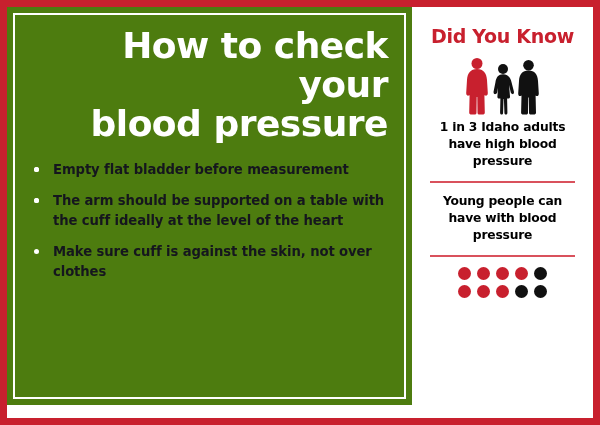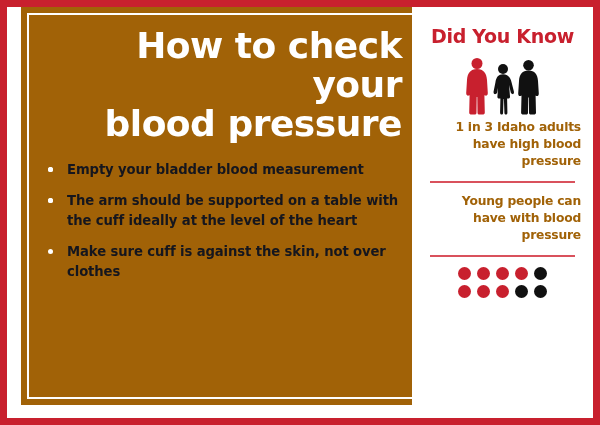--- a/index.html
+++ b/index.html
@@ -18,25 +18,25 @@
     height: 425px;
     box-sizing: border-box;
     background: #ffffff;
     border: 7px solid #C8202E;
     overflow: hidden;
   }
 
   
   .red-panel {
     position: absolute;
-    left: 14px;
+    left: 0;
     top: 0;
     width: 405px;
     height: 398px;
-    background: #a16207;
+    background: #4d7c0f;
     box-sizing: border-box;
     padding: 6px;
   }
   .red-panel-inner {
     width: 100%;
     height: 100%;
     box-sizing: border-box;
     border: 2px solid #ffffff;
     padding: 10px 14px 8px 14px;
     position: relative;
@@ -98,29 +98,28 @@
     font-weight: bold;
     font-size: 19px;
     letter-spacing: -0.3px;
     margin: 6px 0 8px 0;
   }
 
   .fact {
     text-align: center;
   }
   .fact-caption {
-    color: #a16207;
+    color: #000000;
     font-family: "DejaVu Sans", sans-serif;
     font-weight: bold;
     font-size: 12.3px;
     line-height: 1.38;
     letter-spacing: -0.2px;
     margin: 4px 4px 0 4px;
     white-space: pre-line;
-    text-align: right;
   }
   .fact-divider {
     height: 2px;
     background: #D9515C;
     margin: 11px 10px 10px 10px;
   }
 
   .figures {
     height: 60px;
     display: flex;
@@ -156,21 +155,21 @@
 
       <div class="poster-title">How to check your
 blood pressure</div>
 
       <ul class="tips-list">
         <li class="tip-item">
           <span class="tip-bullet"></span>
         </li>
         <li class="tip-item">
           <span class="tip-bullet"></span>
-          <span>Empty your bladder blood measurement</span>
+          <span>Empty flat bladder before measurement</span>
         </li>
         <li class="tip-item">
           <span class="tip-bullet"></span>
         </li>
         <li class="tip-item">
           <span class="tip-bullet"></span>
           <span>The arm should be supported on a table with the cuff ideally at the level of the heart</span>
         </li>
         <li class="tip-item">
           <span class="tip-bullet"></span>

